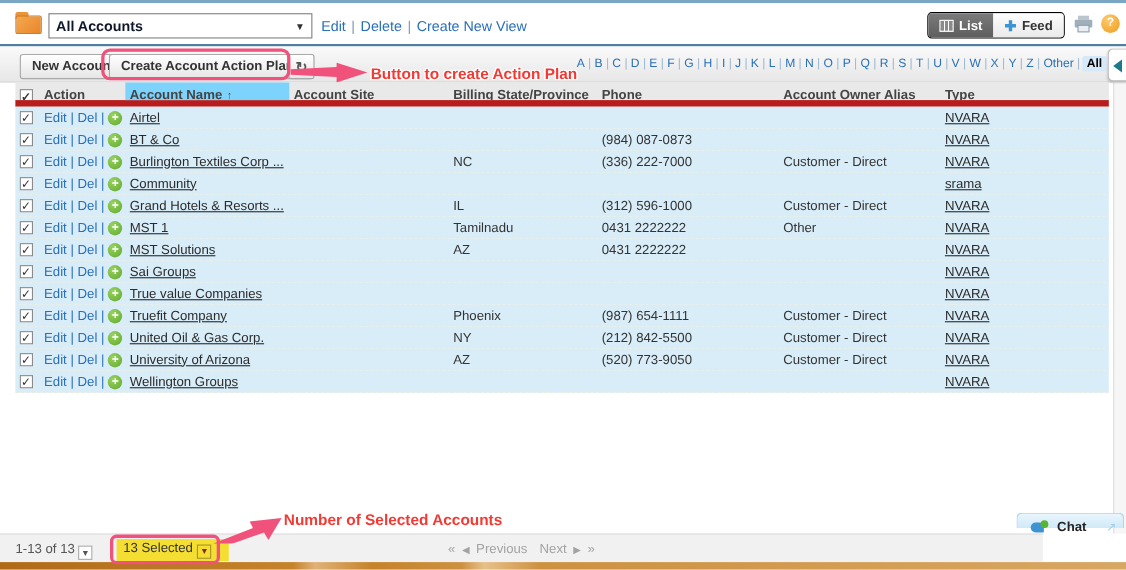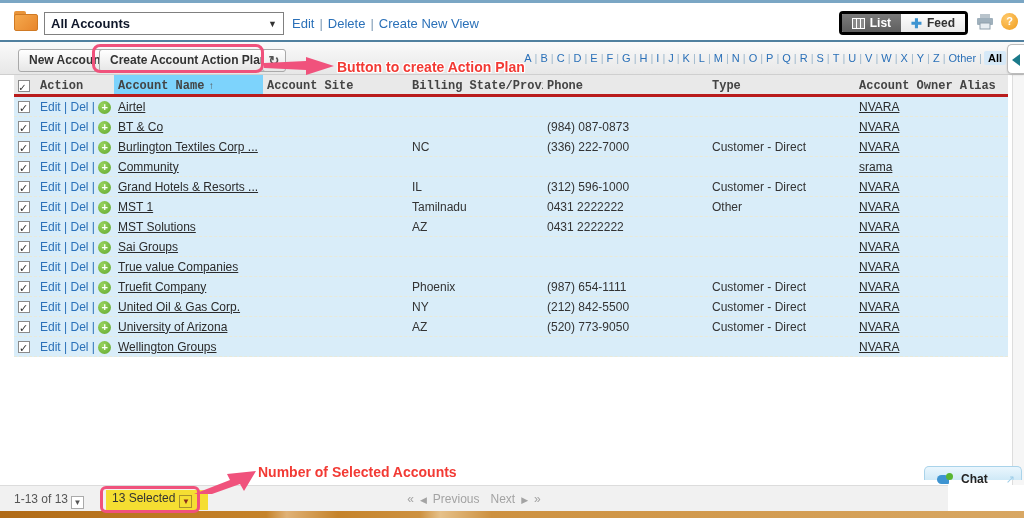--- a/index.html
+++ b/index.html
@@ -14,21 +14,21 @@
   .view-header { left:0; top:3px; width:1024px; height:37px; background:#fff; }
   .folder-icon { left:14px; top:8px; width:24px; height:20px; }
   .folder-back { position:absolute; left:0; top:0; width:12px; height:6px; background:#e8943a; border-radius:2px 2px 0 0; }
   .folder-front { position:absolute; left:0; top:3px; width:24px; height:17px; background:linear-gradient(135deg,#f5a94d,#e8862c); border-radius:2px; border:1px solid #d07a24; }
   .view-select { left:44px; top:9px; width:240px; height:23px; border:1px solid #808080; background:#fff; display:flex; align-items:center; justify-content:space-between; padding:0 6px; cursor:pointer; }
   .view-select .val { font-weight:bold; font-size:13px; color:#0f172a; }
   .view-select .caret { font-size:9px; color:#333; }
   .vh-links { left:292px; top:13px; font-size:13px; }
   .vh-links a { color:#2a70b8; text-decoration:none; cursor:pointer; }
   .vh-sep { color:#7d9ab5; padding:0 5px; }
-  .toggle-group { right:56px; top:8px; display:flex; border:3px solid #000000; border-radius:4px; overflow:hidden; height:24px; }
+  .toggle-group { right:56px; top:8px; display:flex; border:1px solid #000000; border-radius:4px; overflow:hidden; height:24px; }
   .toggle-btn { display:flex; align-items:center; gap:5px; padding:0 10px; font-weight:bold; font-size:12px; cursor:pointer; }
   .toggle-btn.active { background:linear-gradient(#7b7b7b,#5e5e5e); color:#fff; }
   .toggle-btn.inactive { background:linear-gradient(#fdfdfd,#eaeaea); color:#333; }
   .grid-glyph { width:13px; height:11px; display:inline-block; background:
      linear-gradient(#fff,#fff); border:1px solid #fff;
      background-image:repeating-linear-gradient(90deg,#8a8a8a 0 3px,#fff 3px 4px),repeating-linear-gradient(#8a8a8a 0 2px,#fff 2px 3px); }
   .feed-glyph { color:#3e94d1; font-size:13px; line-height:1; }
   .printer-icon { right:30px; top:11px; width:18px; height:16px; cursor:pointer; }
   .help-icon { right:6px; top:10px; width:17px; height:17px; border-radius:50%; background:radial-gradient(circle at 35% 30%,#ffc96b,#ef9c1d); color:#fff; font-weight:bold; font-size:11px; text-align:center; line-height:17px; cursor:pointer; }
 
@@ -39,21 +39,21 @@
   .btn-cap { left:99px; }
   .btn-refresh { left:262px; width:24px; padding:0; text-align:center; font-size:13px; color:#555; }
   .alphabet { position:absolute; right:18px; top:10px; font-size:11px; white-space:nowrap; }
   .ab-link { color:#2a70b8; text-decoration:none; cursor:pointer; padding:0 1px; }
   .ab-sep { color:#9db7cc; padding:0 2px; }
   .ab-all { color:#000; font-weight:bold; background:#d6e9f8; padding:1px 4px; border-radius:2px; }
 
   
   .grid { left:14px; top:75px; width:994px; }
   .grow { display:grid; grid-template-columns:22px 78px 149px 145px 135px 165px 147px 153px; align-items:center; }
-  .ghead { height:22px; background:#e9e9e9; border-bottom:3px solid #b91c1c; font-weight:bold; color:#444;font-family:Liberation Mono, monospace; }
+  .ghead { height:22px; background:#e9e9e9; border-bottom:6px solid #b91c1c; font-weight:bold; color:#444; }
   .ghead .hcell { padding:0 4px; overflow:hidden; white-space:nowrap; height:100%; line-height:22px; }
   .hsorted { background:#7dd3fc; }
   .sort-arrow { font-size:10px; color:#555; padding-left:4px; }
   .row { height:20px; background:#d9edf9; border-bottom:1px dashed #e9e9d8; font-size:12px; }
   .cell { padding:0 4px; overflow:hidden; white-space:nowrap; line-height:20px; }
   .cb { width:12px; height:12px; border:1px solid #8a8a8a; background:#fff; display:inline-block; position:relative; vertical-align:middle; cursor:pointer; }
   .cb::after { content:"✓"; position:absolute; left:0px; top:-4px; font-size:11px; color:#333; }
   .act a { color:#2a70b8; text-decoration:none; cursor:pointer; }
   .pipe { color:#2a70b8; }
   .plus { display:inline-block; width:13px; height:13px; border-radius:50%; background:radial-gradient(circle at 35% 30%,#97d35e,#62a82f); color:#fff; font-weight:bold; font-size:11px; line-height:13px; text-align:center; vertical-align:middle; cursor:pointer; }
@@ -139,22 +139,22 @@
 </div>
 
 <div class="abs grid">
   <div class="grow ghead">
     <div class="hcell"><span class="cb"></span></div>
     <div class="hcell">Action</div>
     <div class="hcell hsorted"><span>Account Name</span><span class="sort-arrow">↑</span></div>
     <div class="hcell">Account Site</div>
     <div class="hcell">Billing State/Province</div>
     <div class="hcell">Phone</div>
+    <div class="hcell">Account Owner Alias</div>
     <div class="hcell">Type</div>
-    <div class="hcell">Account Owner Alias</div>
   </div>
   <div>
       <div class="grow row">
         <div class="cell"><span class="cb"></span></div>
         <div class="cell act"><a>Edit</a><span class="pipe"> | </span><a>Del</a><span class="pipe"> | </span><span class="plus">+</span></div>
         <div class="cell"><a class="name-link">Airtel</a></div>
         <div class="cell"></div>
         <div class="cell"></div>
         <div class="cell"></div>
         <div class="cell"></div>

